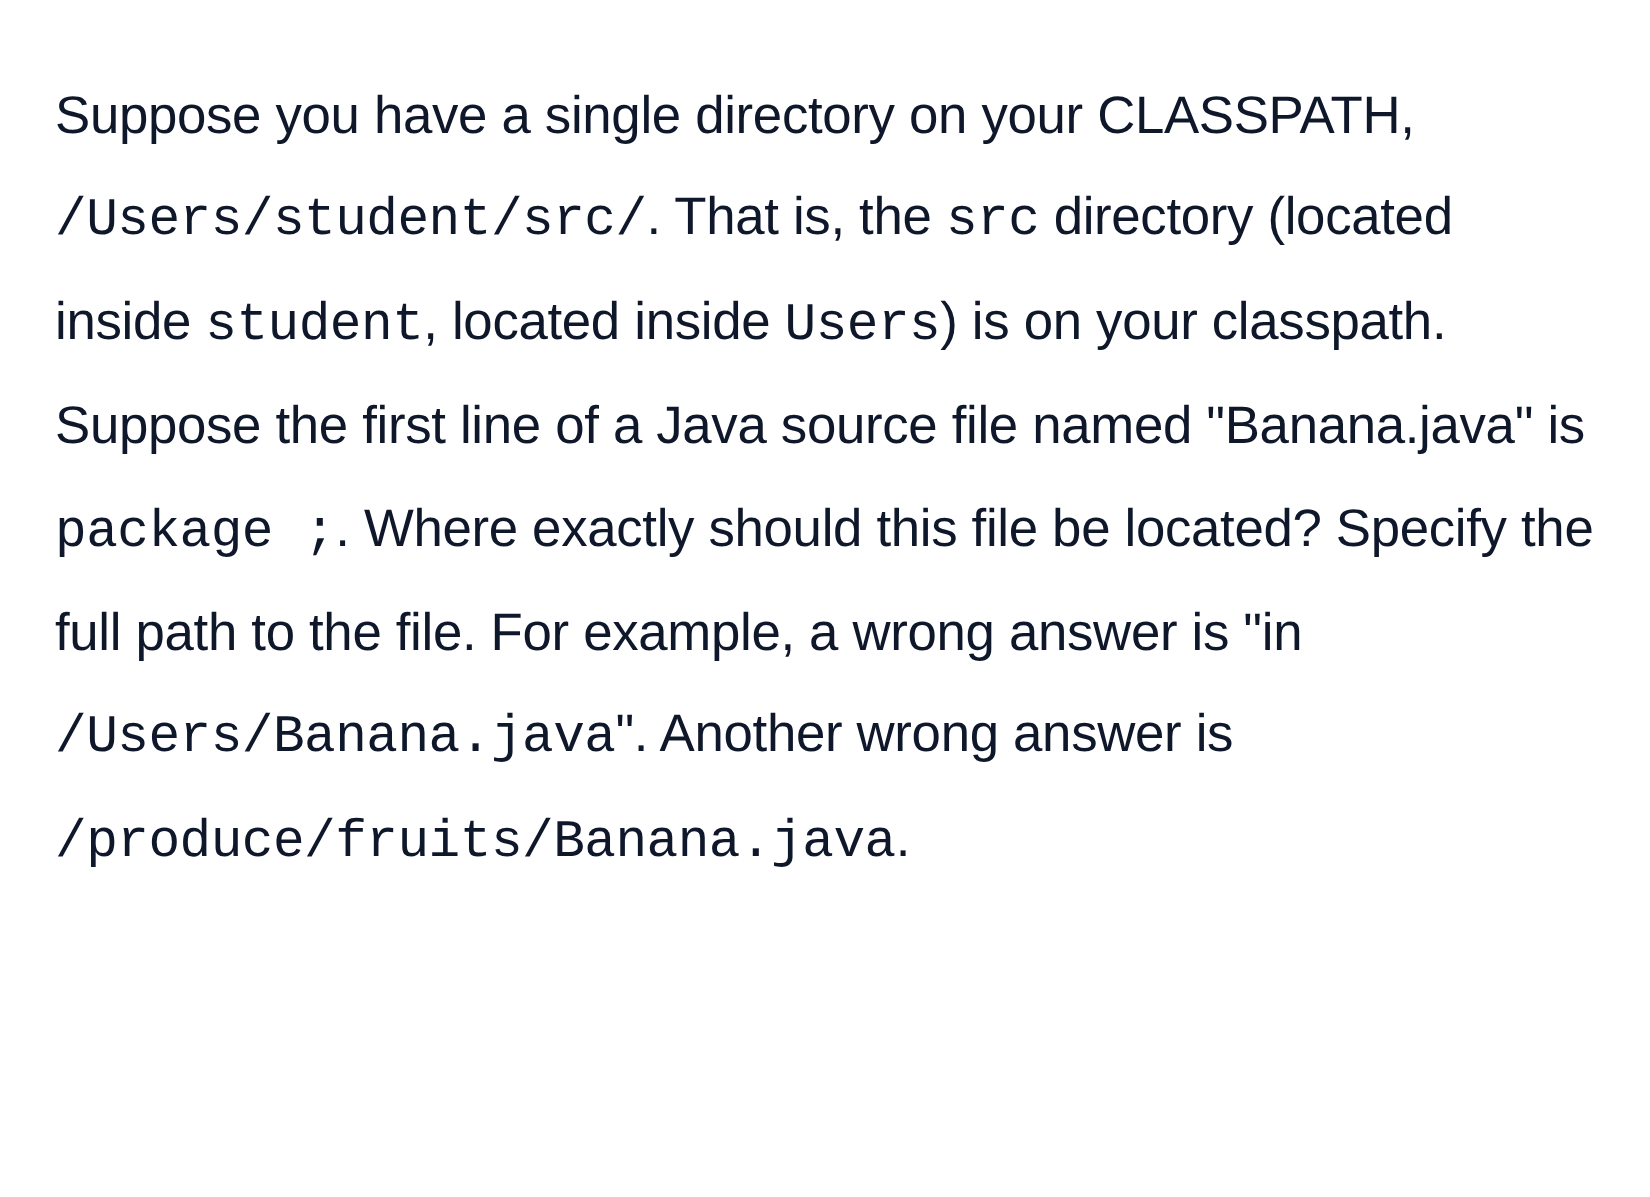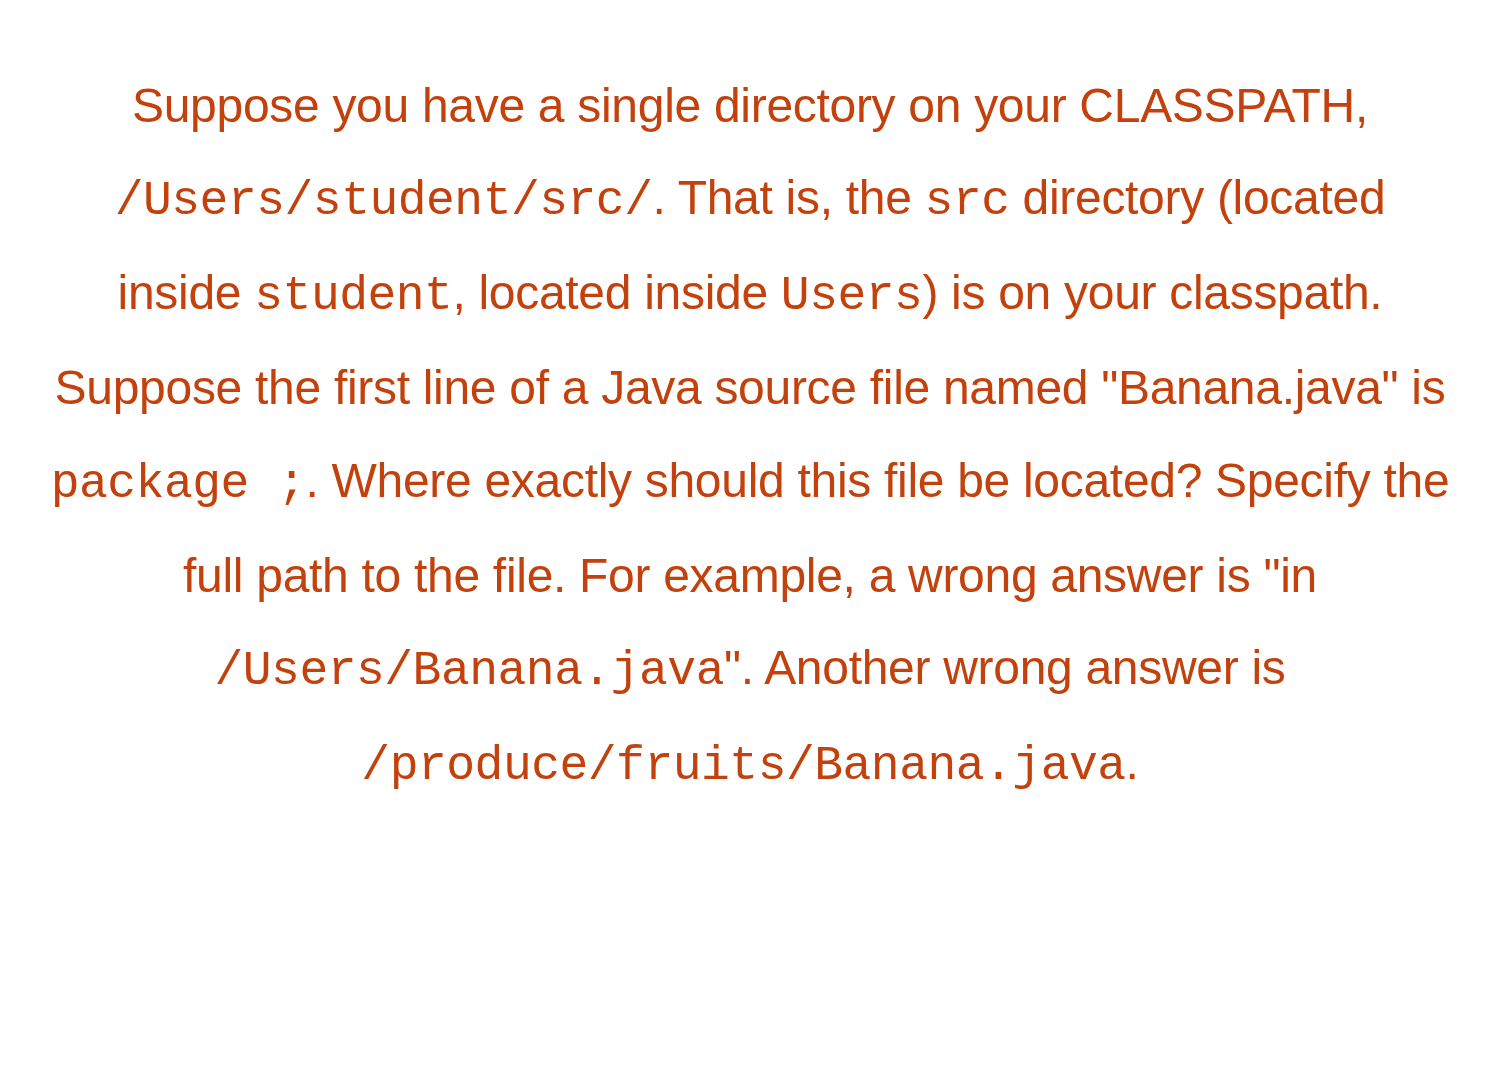--- a/index.html
+++ b/index.html
@@ -11,23 +11,22 @@
       width: 1500px;
       height: 1088px;
       background: #ffffff;
       font-family: "Helvetica Neue", Helvetica, Arial, sans-serif;
       padding: 60px 50px 50px 50px;
       overflow: hidden;
     }
     .content {
       font-size: 48px;
       line-height: 1.92;
-      color: #c2410c;
+      color: #0f172a;
       letter-spacing: -0.3px;
-      text-align: center;
     }
     .mono {
       font-family: "Courier New", Courier, monospace;
       font-size: 48px;
       letter-spacing: -0.5px;
     }
   </style>
 </head>
 <body>
 

